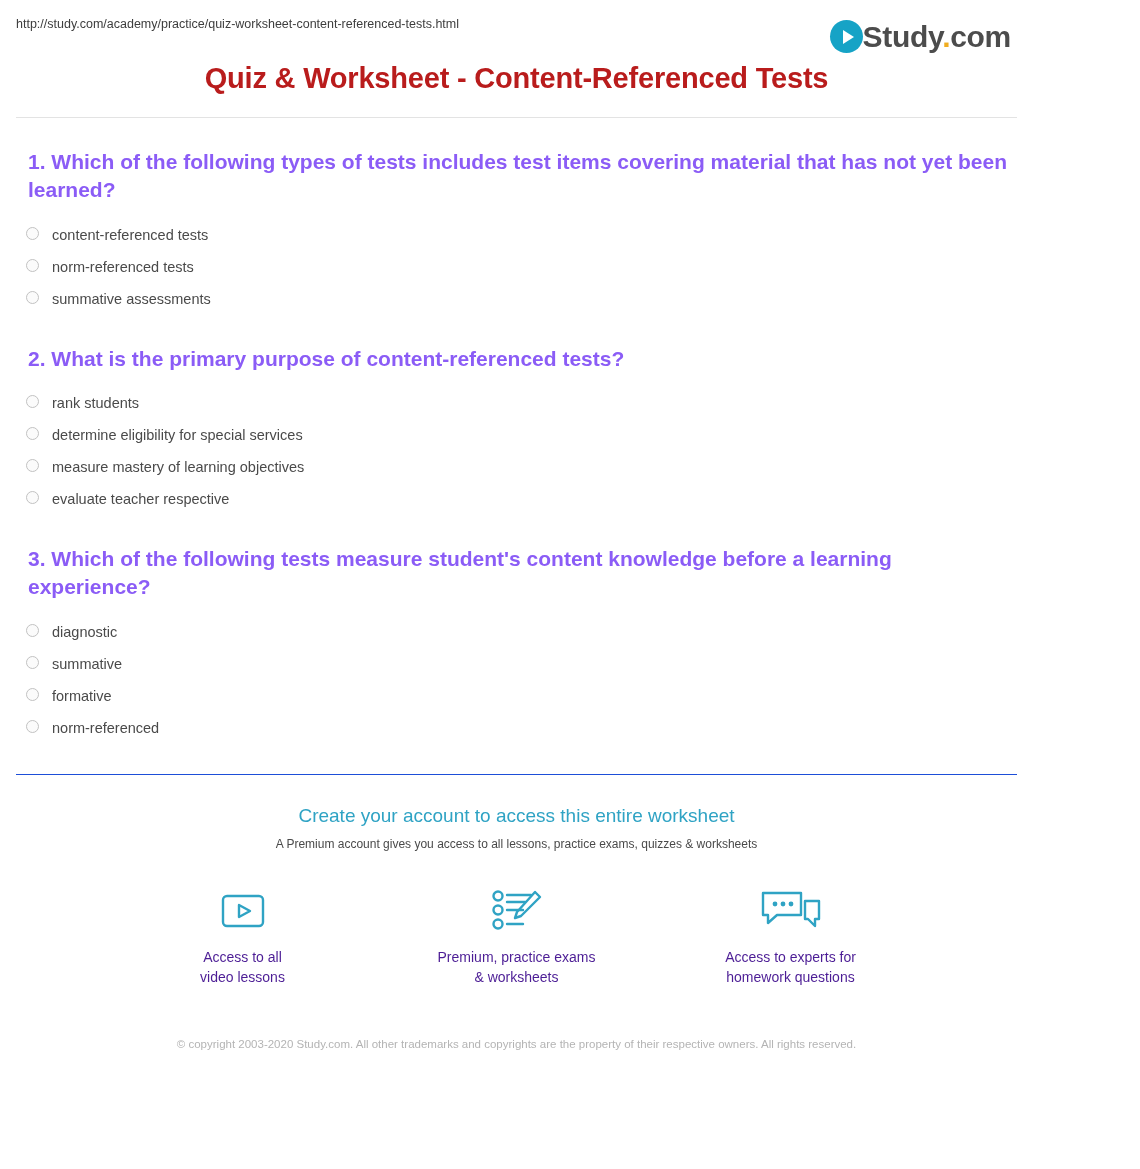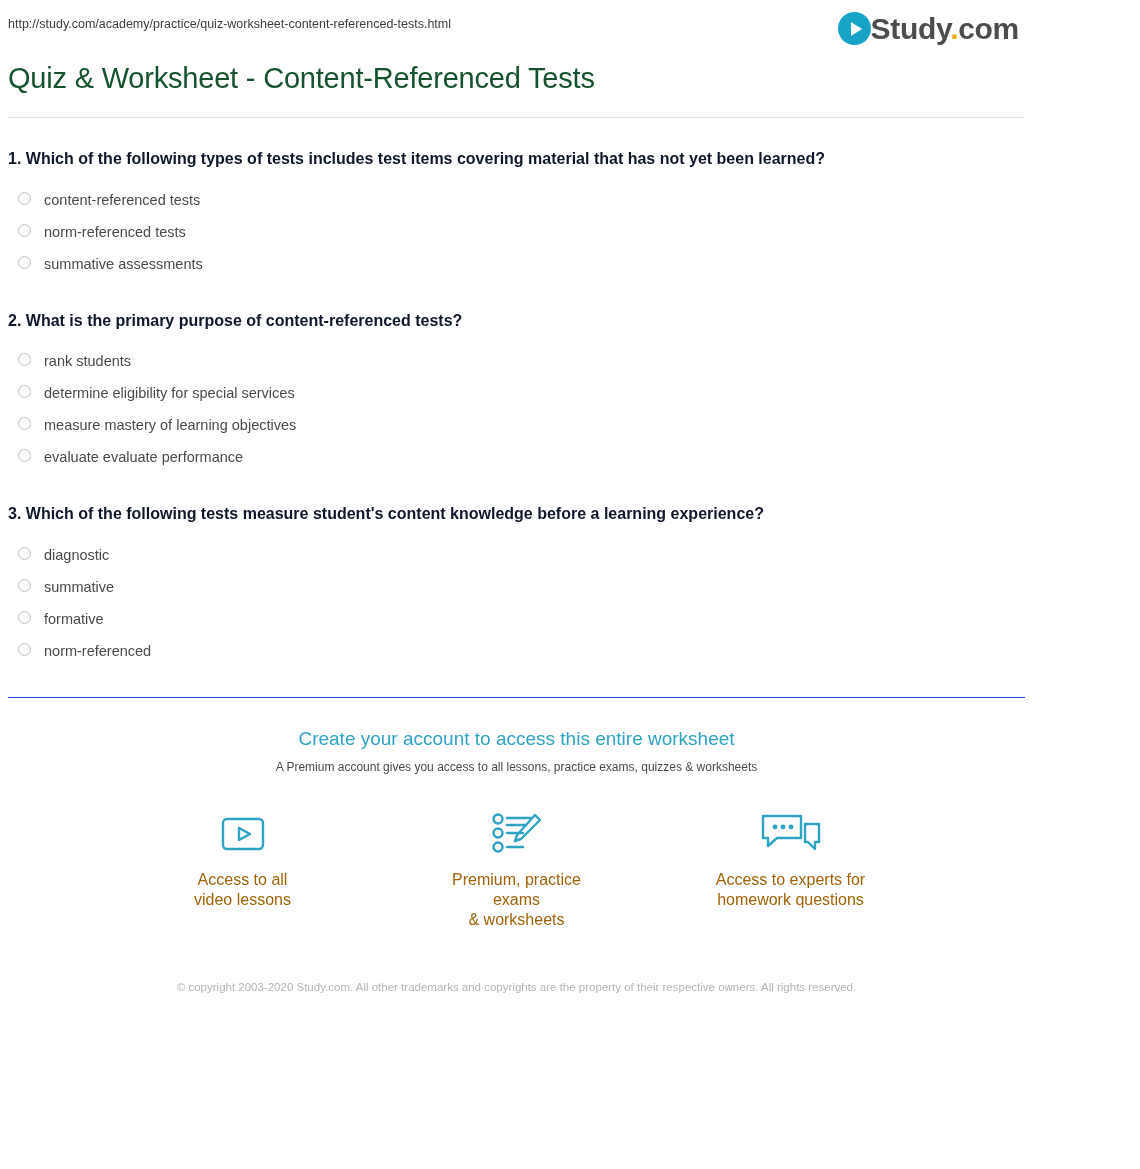--- a/index.html
+++ b/index.html
@@ -11,21 +11,21 @@
   body {
     width: 1140px;
     height: 1169px;
     font-family: "Liberation Sans", sans-serif;
     color: #3a3a3a;
     position: relative;
     overflow: hidden;
   }
   .page {
     width: 1033px;
-    padding: 0 8px;
+    padding: 0 16px;
   }
 
   
   .topbar {
     display: flex;
     align-items: flex-start;
     justify-content: space-between;
     padding-top: 12px;
     height: 48px;
   }
@@ -33,20 +33,21 @@
     font-size: 12.5px;
     color: #3d3d3d;
     line-height: 16px;
     padding-top: 4px;
     white-space: nowrap;
   }
   .logo {
     display: flex;
     align-items: center;
     padding-right: 6px;
+    margin-top: 8px;
   }
   .logo-mark {
     width: 33px;
     height: 33px;
     border-radius: 50%;
     background: #16a3c6;
     display: inline-flex;
     align-items: center;
     justify-content: center;
     position: relative;
@@ -66,36 +67,37 @@
     font-weight: bold;
     color: #4c4c4c;
     letter-spacing: -0.3px;
     line-height: 33px;
   }
   .logo-text .dot { color: #f0ad20; }
   .logo-text .com { color: #4c4c4c; }
 
   h1.title {
     font-size: 29px;
-    font-weight: normal;
-    color: #14532d;
+    font-weight: bold;
+    color: #b91c1c;
     margin: 14px 0 0 0;
     padding-bottom: 22px;
     border-bottom: 1px solid #e3e3e3;
     letter-spacing: -0.2px;
+    text-align: center;
   }
 
   
   .questions { padding-top: 8px; }
   .question-block { margin-bottom: 30px; }
   .question-text {
-    font-size: 16px;
+    font-size: 21px;
     font-weight: bold;
-    color: #0f172a;
-    margin: 22px 0 14px 0;
+    color: #8b5cf6;
+    margin: 22px 0 14px 12px;
     line-height: 1.35;
   }
   .answers { list-style: none; margin: 0; padding: 0; }
   .answer {
     display: flex;
     align-items: flex-start;
     gap: 13px;
     padding: 8px 0 8px 10px;
     font-size: 14.5px;
     color: #4a4a4a;
@@ -129,22 +131,22 @@
   }
   .features {
     display: flex;
     justify-content: center;
     gap: 104px;
     padding-top: 10px;
   }
   .feature {
     width: 170px;
     text-align: center;
-    color: #a16207;
-    font-size: 16px;
+    color: #4c1d95;
+    font-size: 14px;
     line-height: 20px;
   }
   .feature-icon {
     height: 48px;
     display: flex;
     align-items: center;
     justify-content: center;
     margin-bottom: 12px;
   }
   .copyright {
@@ -203,21 +205,21 @@
         <li class="answer">
           <span class="radio"></span>
           <span>determine eligibility for special services</span>
         </li>
         <li class="answer">
           <span class="radio"></span>
           <span>measure mastery of learning objectives</span>
         </li>
         <li class="answer">
           <span class="radio"></span>
-          <span>evaluate evaluate performance</span>
+          <span>evaluate teacher respective</span>
         </li>
       </ul>
     </div>
 
     <div class="question-block">
       <div class="question-text">3. Which of the following tests measure student's content knowledge before a learning experience?</div>
       <ul class="answers">
         <li class="answer">
           <span class="radio"></span>
           <span>diagnostic</span>

